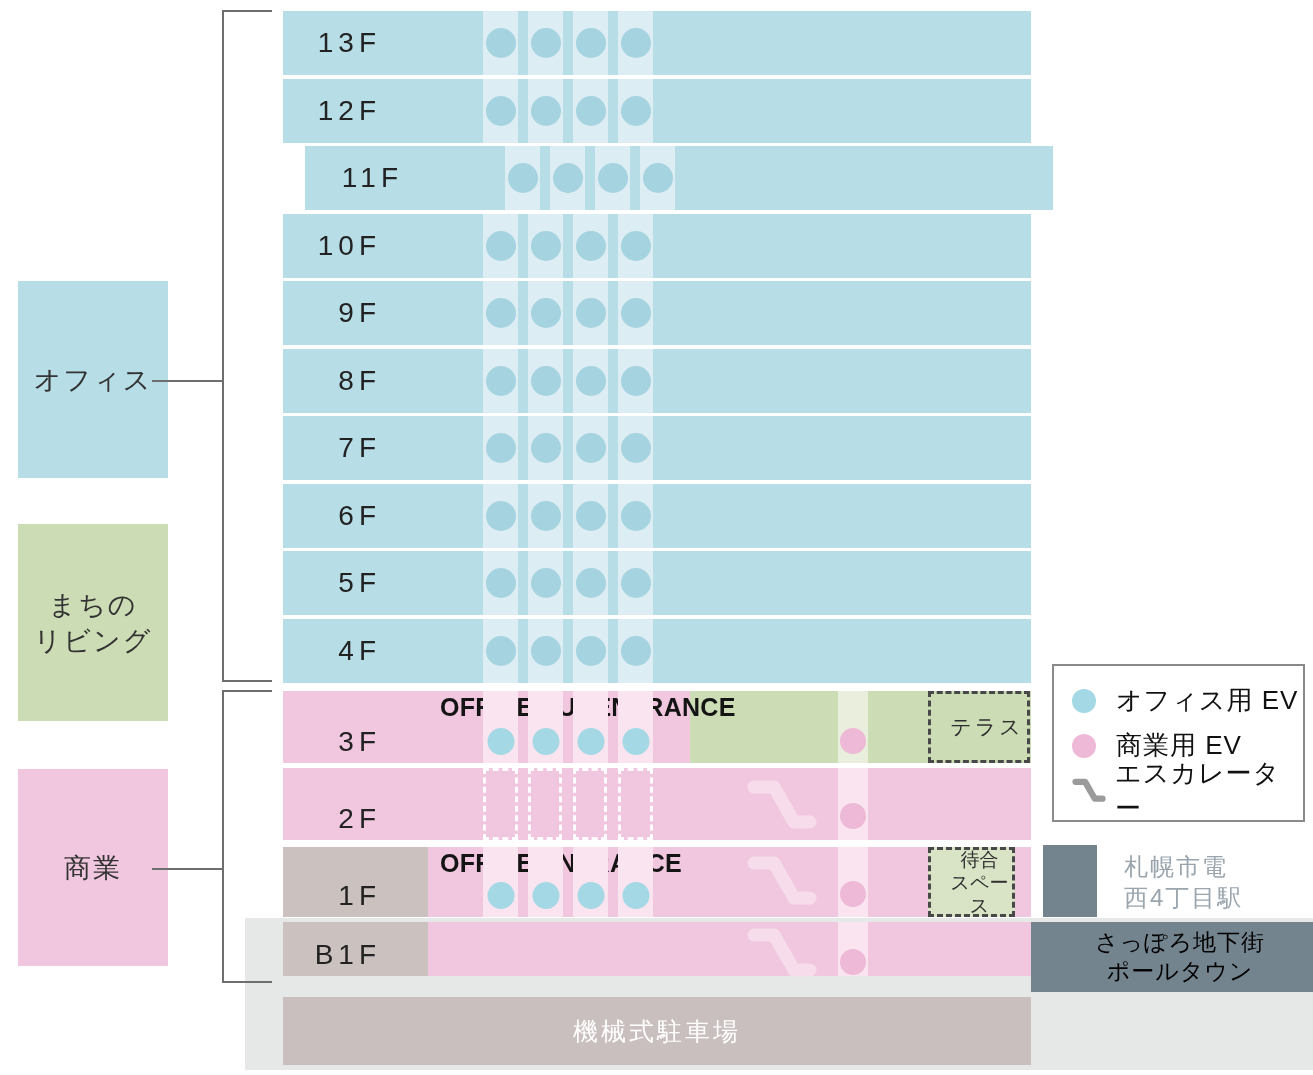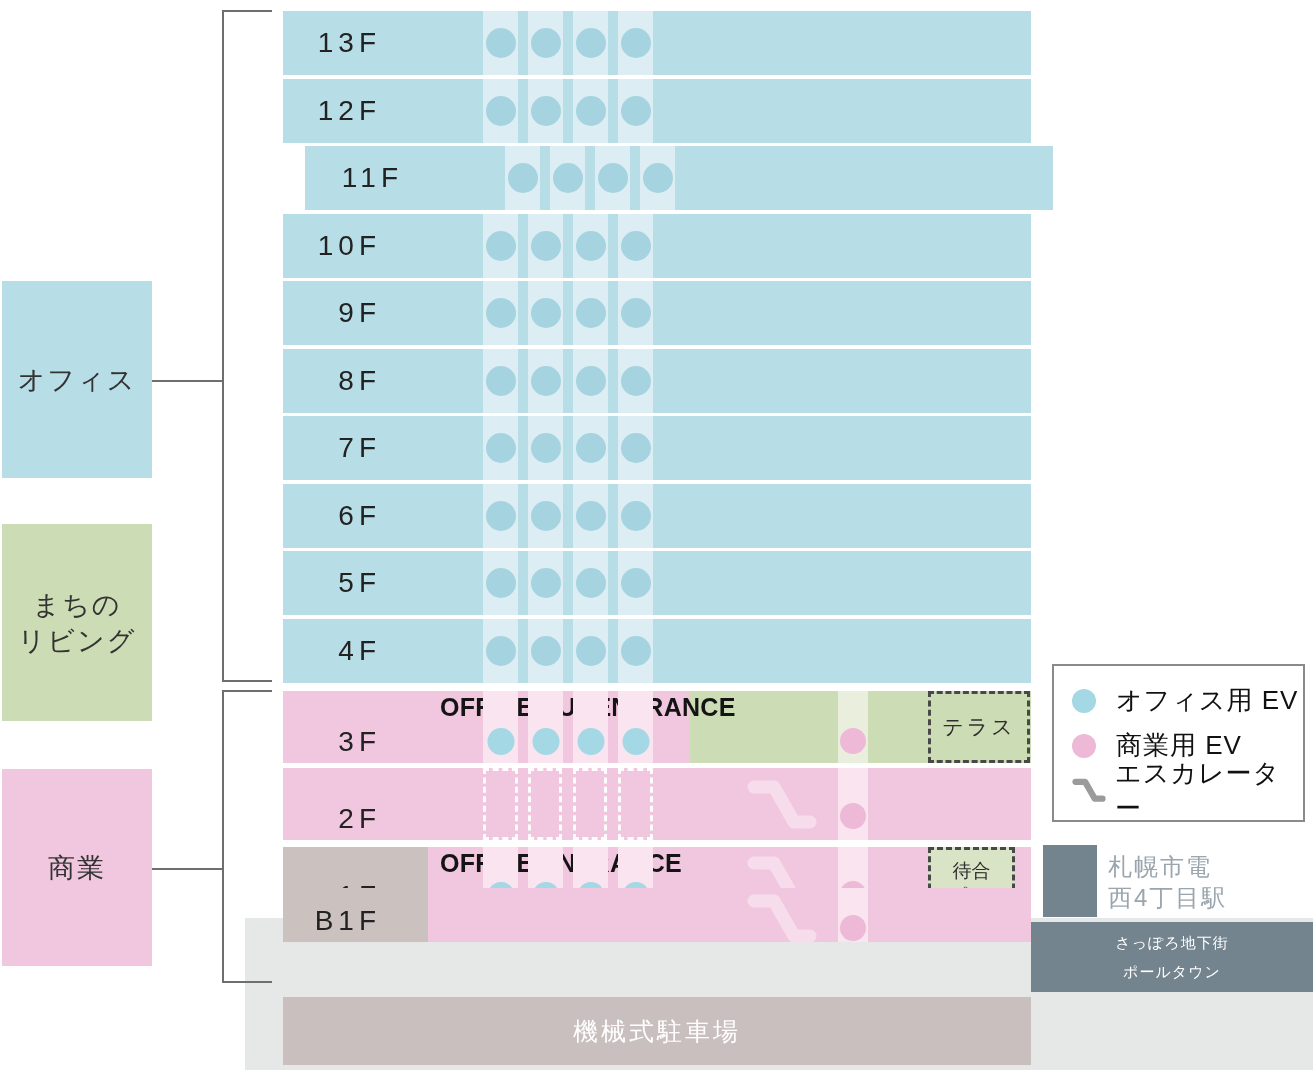--- a/index.html
+++ b/index.html
@@ -1,21 +1,21 @@
 <!DOCTYPE html>
 <html style="--office-bar: #b7dde7; --office-shaft: #dcedf3; --office-dot-on-blue: #a6d3e0; --office-ev: #a3d8e4; --commercial-bar: #f0c7de; --commercial-shaft: #f9e4f0; --commercial-ev: #edb9d7; --green-zone: #ccdcb4; --green-shaft: #e9efdc; --waiting-fill: #d8e4c5; --gray-block: #cbc2bf; --parking-bar: #c9bfbe; --backdrop: #e5e8e7; --slate: #74848f; --tram-text: #9aa5ad; --escalator-on-pink: #f7ddeb; --escalator-legend: #9b9b9b; --bracket: #6e6e6e;"><head>
 <meta charset="utf-8">
 <style>
   html,body{margin:0;padding:0;background:#fff;}
   #canvas{
     position:relative;width:1313px;height:1075px;background:#fff;overflow:hidden;
     font-family:"Liberation Sans","DejaVu Sans",sans-serif;color:#222;
   }
   .abs{position:absolute;}
-  .preline{white-space:pre-line;}
+  .preline{white-space:pre-line;margin-left:16px;}
 
   
   .cat-box{position:absolute;left:2px;width:150px;height:197px;display:flex;align-items:center;justify-content:center;text-align:center;font-size:27px;letter-spacing:2px;color:#333;line-height:36px;}
   #cat-office{top:281px;background:var(--office-bar);}
   #cat-living{top:524px;background:var(--green-zone);}
   #cat-commercial{top:769px;background:var(--commercial-bar);}
 
   
   #bracket-svg{position:absolute;left:0;top:0;z-index:4;pointer-events:none;}
   #bracket-svg path{stroke:var(--bracket);stroke-width:2;fill:none;}
@@ -33,36 +33,36 @@
   .ev-band{position:absolute;top:0;bottom:0;width:30px;left:555px;}
   .dot{position:absolute;border-radius:50%;}
   .blue-bar-dot{width:30px;height:30px;left:50%;top:50%;transform:translate(-50%,-50%);background:var(--office-dot-on-blue);}
   .office-ev-dot{width:27px;height:27px;left:50%;transform:translateX(-50%);background:var(--office-ev);}
   .commercial-ev-dot{width:26px;height:26px;left:50%;transform:translateX(-50%);background:var(--commercial-ev);}
 
   
   #row-3f{top:691px;height:72px;}
   #row-2f{top:768px;height:72px;background:var(--commercial-bar);}
   #row-1f{top:847px;height:70px;}
-  #row-b1f{top:888px;height:54px;}
+  #row-b1f{top:922px;height:54px;}
   .pink-fill{position:absolute;top:0;bottom:0;background:var(--commercial-bar);}
   .gray-block{position:absolute;top:0;bottom:0;left:0;width:145px;background:var(--gray-block);}
   .banner{position:absolute;left:157px;top:2px;font-size:25px;font-weight:600;letter-spacing:.3px;color:#141414;}
   .dashed-box{position:absolute;top:0;bottom:0;box-sizing:border-box;border:3px dashed #484848;display:flex;align-items:center;justify-content:center;text-align:center;color:#2e2e2e;}
   #terrace-box{left:645px;width:102px;font-size:21px;letter-spacing:3px;}
   #waiting-box{left:645px;width:87px;background:var(--waiting-fill);font-size:19px;line-height:23px;}
   .pass-shaft{position:absolute;top:0;bottom:0;box-sizing:border-box;border:3px dashed rgba(255,255,255,.95);}
   .esc{position:absolute;width:70px;height:56px;}
   .esc path{fill:none;stroke:var(--escalator-on-pink);stroke-width:13;stroke-linecap:round;stroke-linejoin:round;}
 
   
   #backdrop{left:245px;top:918px;width:1068px;height:152px;background:var(--backdrop);z-index:0;}
   .floor-row,#parking-bar,#poletown-bar,#tram-square{z-index:2;}
   #parking-bar{left:283px;top:997px;width:748px;height:68px;background:var(--parking-bar);display:flex;align-items:center;justify-content:center;color:#fff;font-size:25px;letter-spacing:3px;}
-  #poletown-bar{left:1031px;top:922px;width:282px;height:70px;background:var(--slate);display:flex;align-items:center;justify-content:center;text-align:center;color:#ffffff;font-size:15px;line-height:29px;letter-spacing:1px;}
+  #poletown-bar{left:1031px;top:922px;width:282px;height:70px;background:var(--slate);display:flex;align-items:center;justify-content:center;text-align:center;color:#000000;font-size:23px;line-height:29px;letter-spacing:1px;}
   #tram-square{left:1043px;top:845px;width:54px;height:72px;background:var(--slate);}
   #tram-label{left:1108px;top:851px;font-size:24px;line-height:31px;color:var(--tram-text);letter-spacing:2px;z-index:2;}
 
   
   #legend{left:1052px;top:664px;width:253px;height:158px;box-sizing:border-box;border:2px solid #8a8a8a;background:#fff;z-index:5;padding-top:12px;}
   .legend-row{display:flex;align-items:center;height:45px;padding-left:18px;}
   .legend-icon-slot{width:44px;display:flex;align-items:center;justify-content:flex-start;}
   .legend-dot{width:24px;height:24px;border-radius:50%;}
   .legend-label{font-size:26px;color:#111;letter-spacing:1px;}
   #legend-esc path{fill:none;stroke:var(--escalator-legend);stroke-width:13;stroke-linecap:round;stroke-linejoin:round;}

